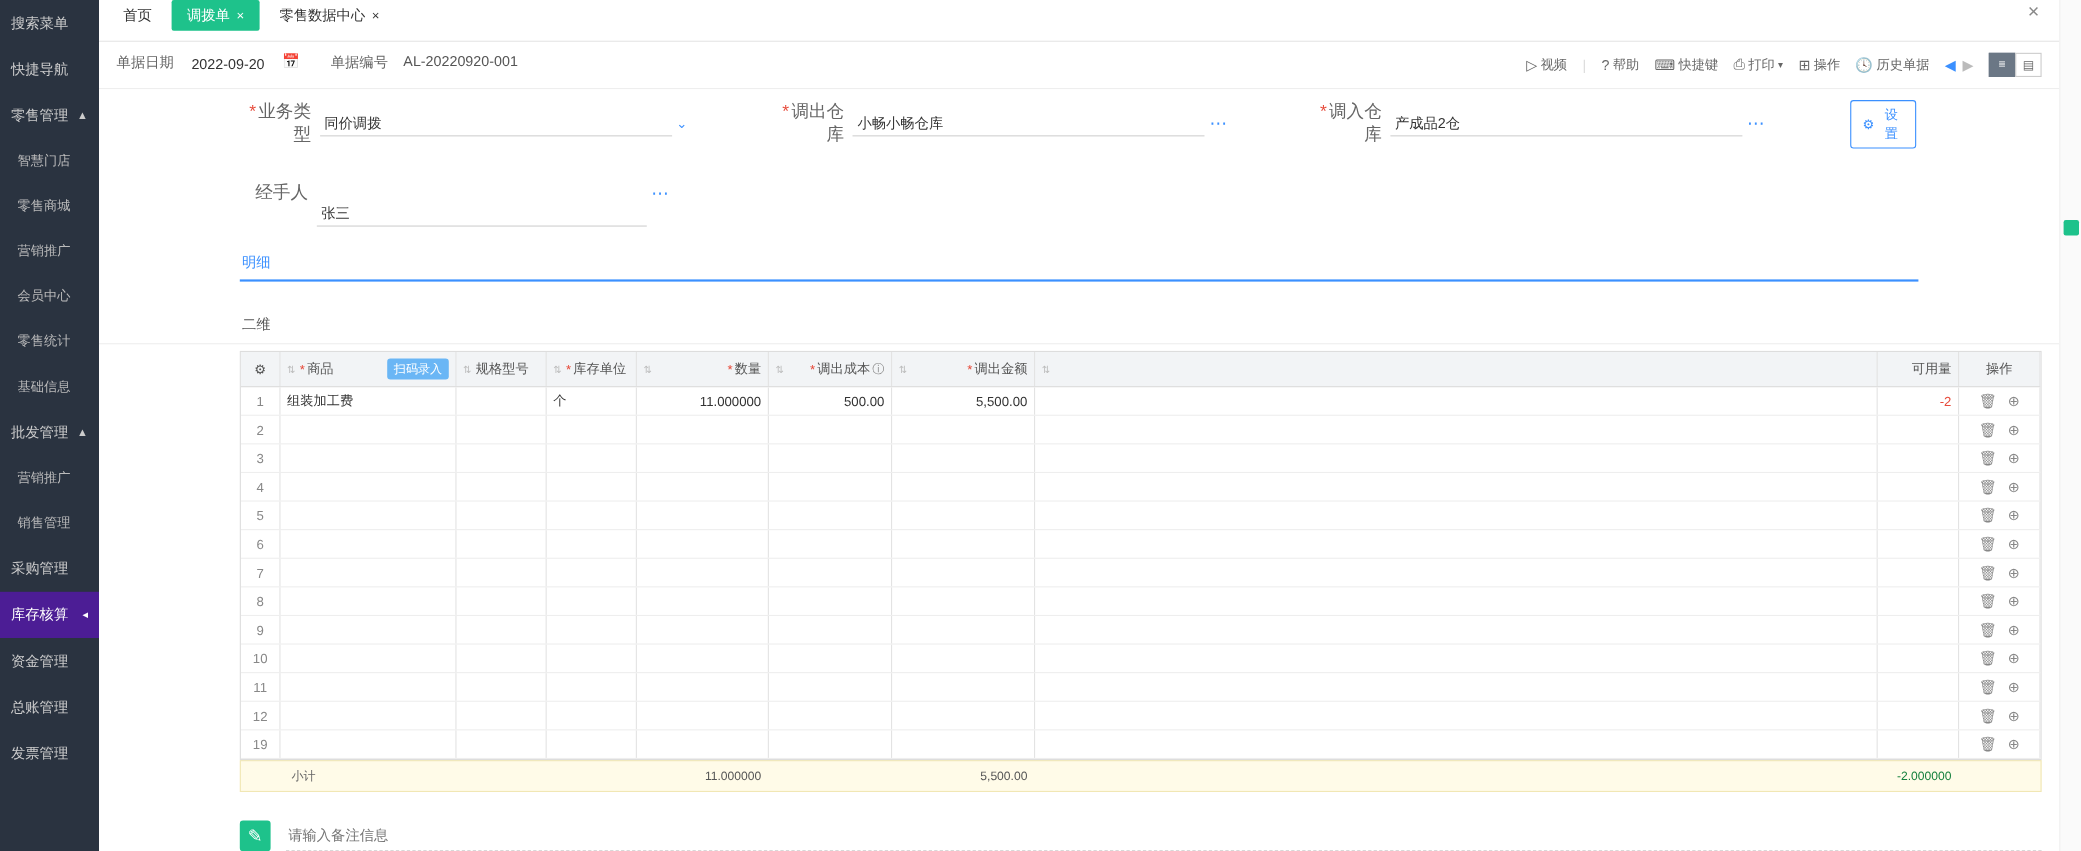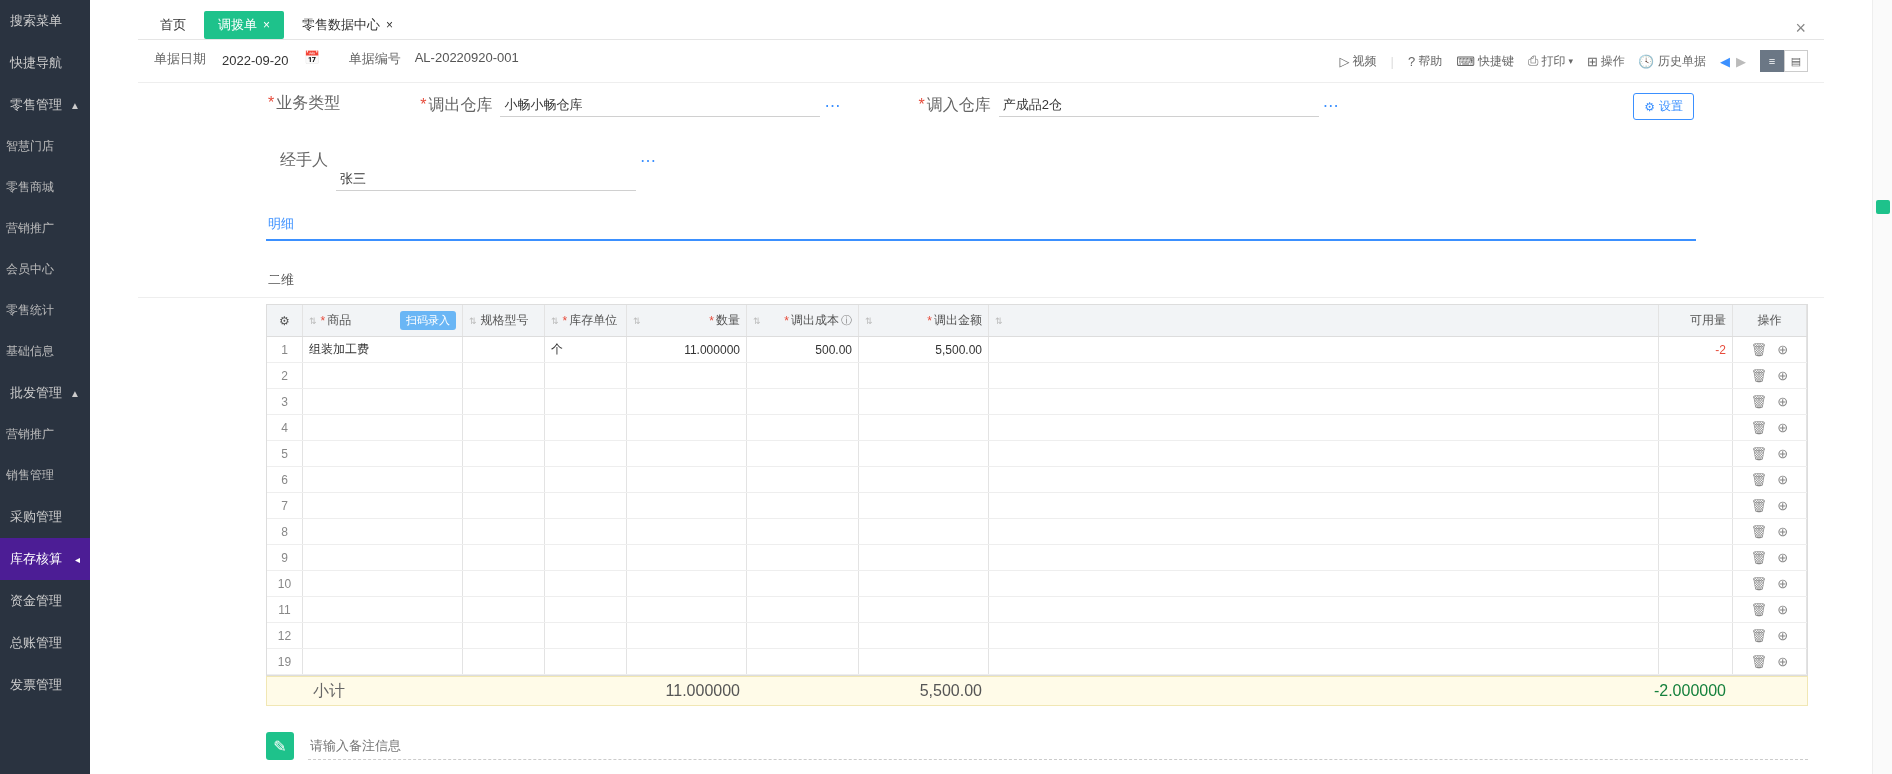--- a/index.html
+++ b/index.html
@@ -1,30 +1,30 @@
 <!DOCTYPE html>
 <html><head>
 <meta charset="utf-8">
 <style>
 * { box-sizing: border-box; margin: 0; padding: 0; }
 body { font-family: "Microsoft YaHei", "PingFang SC", sans-serif; font-size: 12px; color: #333; background: #fff; overflow: hidden; }
-.app { display: flex; height: 774px; width: 1892px; gap: 48px; }
+.app { display: flex; height: 774px; width: 1892px; }
 
 
 .sidebar { width: 90px; background: #2a3340; color: #ccc; display: flex; flex-direction: column; overflow: hidden; }
 .sidebar .side-item { padding: 12px 10px; font-size: 13px; cursor: pointer; display: flex; align-items: center; justify-content: space-between; }
-.sidebar .side-item.sub { padding-left: 6px; font-size: 12px; color: #bbb; }
+.sidebar .side-item.sub { padding-left: 16px; font-size: 12px; color: #bbb; }
 .sidebar .side-item.active { background: #4c1d95; color: #fff; }
 .sidebar .side-item .caret { font-size: 10px; }
 
 
 .main { flex: 1; display: flex; flex-direction: column; background: #fff; position: relative; }
 
 
-.tabstrip { display: flex; align-items: flex-end; border-bottom: 1px solid #e5e5e5; height: 40px; padding: 0 8px; }
+.tabstrip { display: flex; align-items: flex-start; border-bottom: 1px solid #e5e5e5; height: 40px; padding: 0 8px; }
 .tab { padding: 0 14px; height: 28px; line-height: 28px; font-size: 13px; color: #333; display: flex; align-items: center; gap: 6px; cursor: pointer; border-radius: 2px; margin-right: 4px;}
 .tab.active { background: #1ec28b; color: #fff; }
 .tab .close { font-size: 12px; cursor: pointer; }
 .tabstrip .main-close { margin-left: auto; font-size: 18px; color: #888; cursor: pointer; padding: 0 10px;}
 
 
 .headbar { display: flex; align-items: flex-start; padding: 10px 16px; border-bottom: 1px solid #eee; font-size: 13px; color: #555; gap: 10px; }
 .headbar .lbl { color: #666; }
 .headbar .date { color: #333; padding: 3px 6px; border-bottom: 1px solid transparent; }
 .headbar .cal-icon { color: #3b90ff; cursor: pointer; }
@@ -69,21 +69,21 @@
 .thead .info { color:#888; font-size:11px; margin-left:2px; cursor:pointer;}
 .tbody { flex:1; overflow:auto;}
 .trow { display:flex; border-bottom:1px solid #eee; height:26px; font-size:12px; color:#333;}
 .trow .td.rowno { justify-content:center; color:#888;}
 .trow .td.neg { color:#e74c3c;}
 .trow .act-icon { color:#888; cursor:pointer; padding:0 3px; font-size:13px;}
 .col-gear{width:36px} .col-no{width:36px} .col-prod{width:160px} .col-spec{width:82px} .col-unit{width:82px}
 .col-qty{width:120px} .col-cost{width:112px} .col-amt{width:130px} .col-mid{flex:1} .col-avail{width:74px} .col-ops{width:74px}
 
 
-.subtotal { display:flex; background:#fffbe8; border:1px solid #f1e7b4; margin:0 16px 0 128px; font-size:16px; color:#555; height:30px; }
+.subtotal { display:flex; background:#fffbe8; border:1px solid #f1e7b4; margin:0 16px 0 128px; font-size:11px; color:#555; height:30px; }
 .subtotal .td { border-right:1px solid transparent; padding:6px 6px; display:flex; align-items:center;}
 .subtotal .lbl { justify-content:center; color:#666;}
 .subtotal .right { justify-content:flex-end;}
 .subtotal .neg { color:#15803d; font-weight:500;}
 
 
 .remarkrow { display:flex; align-items:flex-start; gap:14px; padding: 26px 16px 0 128px;}
 .remarkrow .ricon { width:28px; height:28px; background:#1ec28b; border-radius:3px; display:flex; align-items:center; justify-content:center; color:#fff; font-size:16px;}
 .remarkrow input { flex:1; border:none; border-bottom:1px dashed #ccc; padding:6px 2px; font-size:13px; outline:none; }
 
@@ -213,20 +213,24 @@
         <div class="viewtoggle">
           <span class="on">≡</span>
           <span>▤</span>
         </div>
       </div>
     </div>
 
     <div class="formrow">
       <div class="field">
         <span class="label req">业务类型</span>
+        <div class="pick">
+          <input class="input" value="同价调拨" style="">
+          <span class="dropcaret">⌄</span>
+        </div>
       </div>
       <div class="field">
         <span class="label req">调出仓库</span>
         <div class="pick">
           <input class="input" value="小畅小畅仓库" style="">
           <span class="more">⋯</span>
         </div>
       </div>
       <div class="field">
         <span class="label req">调入仓库</span>

